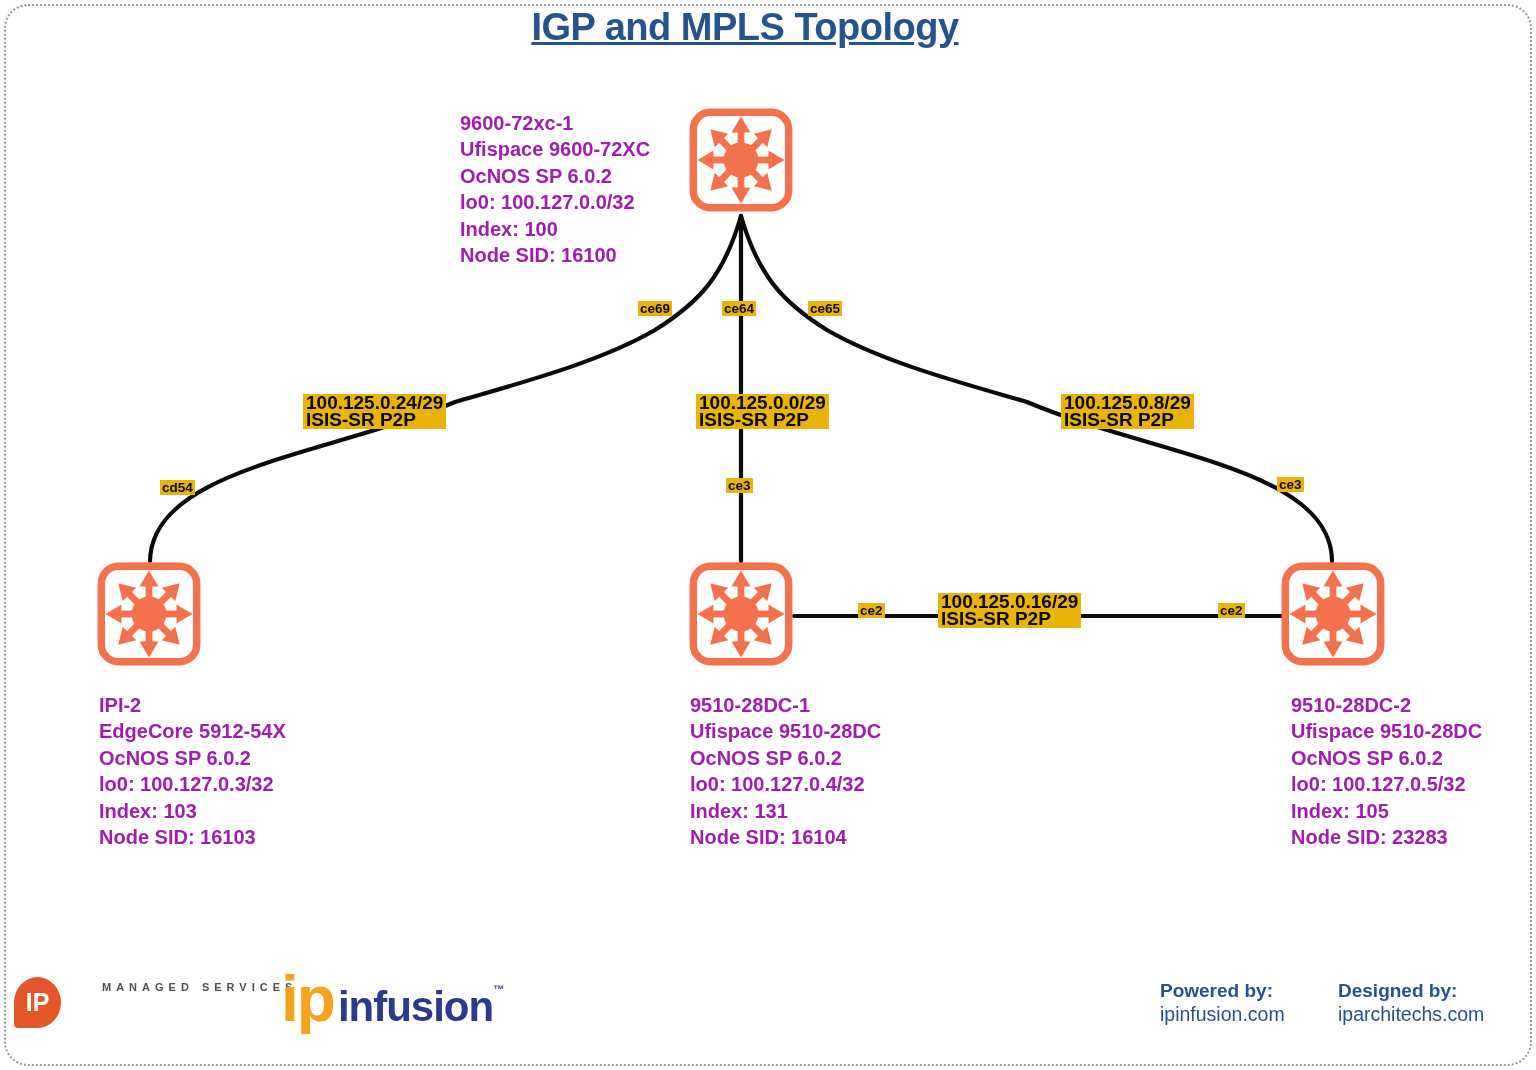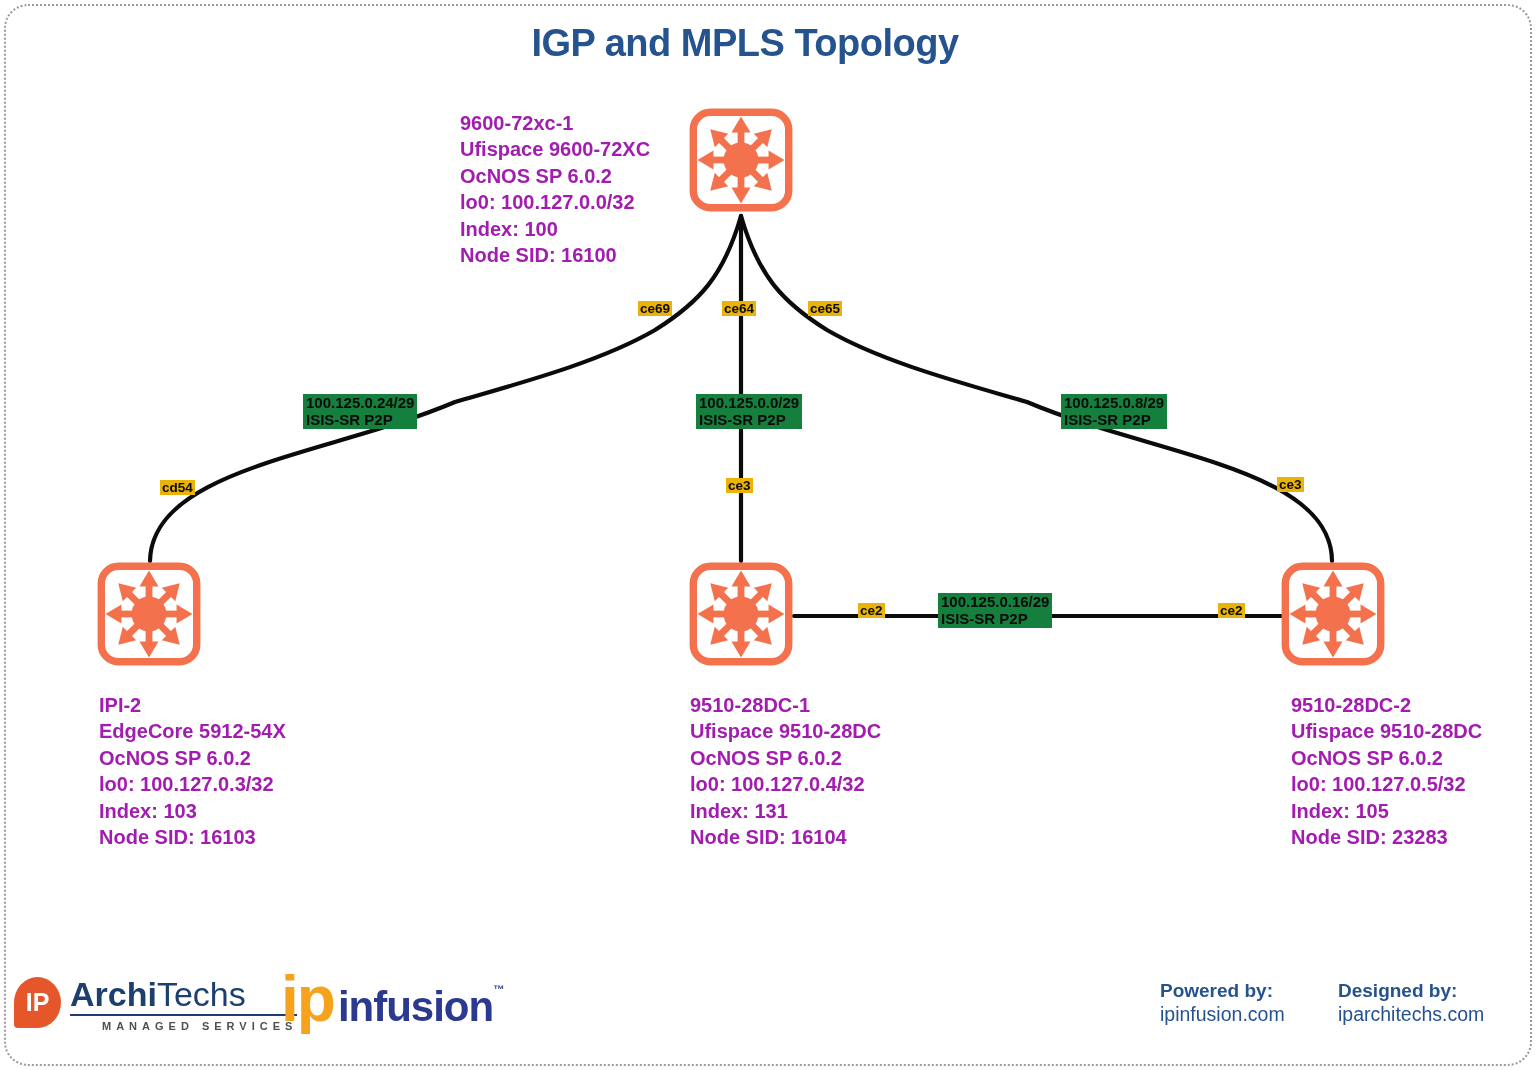--- a/index.html
+++ b/index.html
@@ -1,30 +1,30 @@
 <!DOCTYPE html>
 <html style="--orange: #f4714e; --navy: #24538e; --ink: #0b0b0b; --badge: #e5562b; --atnavy: #1c3f6e; --gray: #4f4f4f; --ipiorange: #f6a21c; --ipinavy: #2b3a8f;"><head>
 <meta charset="utf-8">
 <style>
   html,body{margin:0;padding:0;background:#ffffff;}
   body{width:1536px;height:1070px;position:relative;overflow:hidden;
        font-family:"Liberation Sans", sans-serif;color:#111;}
   .page-border{position:absolute;inset:4px;border:2px dotted #9a9a9a;border-radius:24px;pointer-events:none;}
-  .title{position:absolute;top:22px;left:0;width:1490px;text-align:center;
-         font-size:38px;font-weight:bold;color:var(--navy,#24538e);letter-spacing:-0.5px;}
+  .title{position:absolute;top:6px;left:0;width:1490px;text-align:center;
+         font-size:38px;font-weight:bold;color:var(--navy,#24538e);letter-spacing:-0.5px;text-decoration:underline;}
   svg.edges{position:absolute;left:0;top:0;}
   .edge{stroke:var(--ink,#0b0b0b);stroke-width:4.2;fill:none;stroke-linecap:round;}
   .node-icon{position:absolute;width:106px;height:106px;}
   .ri-border{fill:#ffffff;stroke:var(--orange,#f4714e);stroke-width:7;}
   .ri-fill{fill:var(--orange,#f4714e);}
   .node-label{position:absolute;font-size:20px;font-weight:bold;line-height:26.4px;color:#a21caf;white-space:nowrap;}
   .if-label{position:absolute;font-size:13.5px;font-weight:bold;color:#0b0b0b;
             background:#eab308;padding:0 2px;white-space:nowrap;}
-  .net-label{position:absolute;font-size:15px;font-weight:bold;color:#0b0b0b;
-             background:#15803d;padding:1px 3px;line-height:16.5px;white-space:nowrap;}
+  .net-label{position:absolute;font-size:19px;font-weight:bold;color:#0b0b0b;
+             background:#eab308;padding:1px 3px;line-height:16.5px;white-space:nowrap;}
   
   .at-logo{position:absolute;left:14px;top:977px;display:flex;align-items:flex-start;}
   .at-badge{width:47px;height:51px;background:var(--badge,#e5562b);border-radius:50% 50% 50% 4px;
             display:flex;align-items:center;justify-content:center;color:#fff;
             font-size:25px;font-weight:800;letter-spacing:0;}
   .at-text{margin-left:9px;}
   .at-brand{font-size:34px;line-height:34px;border-bottom:2.5px solid var(--atnavy,#1c3f6e);
             padding-bottom:3px;white-space:nowrap;}
   .at-brand .bold{font-weight:800;color:var(--atnavy,#1c3f6e);}
   .at-brand .light{font-weight:400;color:var(--atnavy,#1c3f6e);}
@@ -173,23 +173,20 @@
   <div>ISIS-SR P2P</div>
 </div>
 <div class="net-label" style="left:938px;top:593px">
   <div>100.125.0.16/29</div>
   <div>ISIS-SR P2P</div>
 </div>
 
 <div class="at-logo">
   <div class="at-badge">IP</div>
   <div class="at-text">
-    <div class="at-brand">
-      <span class="bold">Archi</span><span class="light">Techs</span>
-    </div>
     <div class="at-tagline">MANAGED SERVICES</div>
   </div>
 </div>
 
 <div class="ipi-logo">
   <span class="ipi-ip">ip</span><span class="ipi-inf">infusion</span><span class="ipi-tm">™</span>
 </div>
 
 <div class="credit" style="left:1160px">
   <div class="lbl">Powered by:</div>

